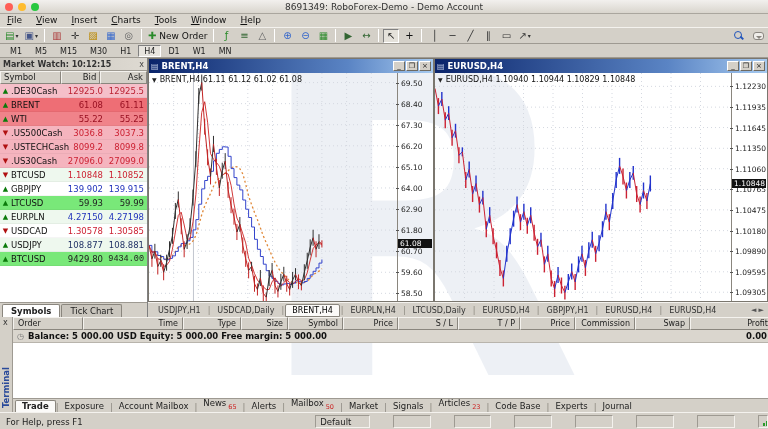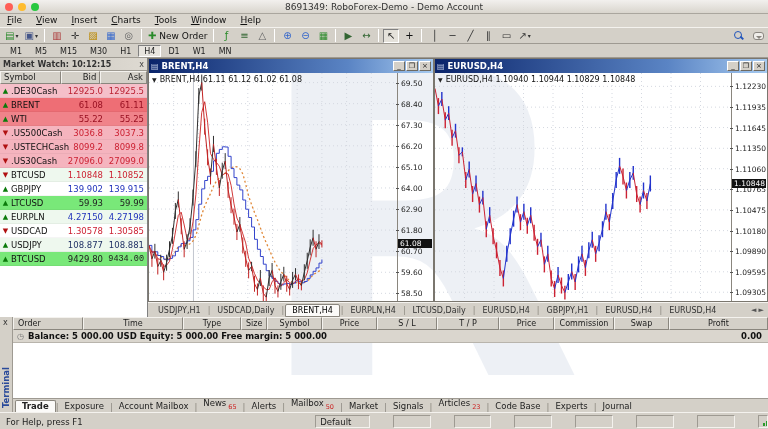--- a/index.html
+++ b/index.html
@@ -105,21 +105,21 @@
 
   
   .terminal { position:absolute; left:0; top:317px; width:768px; height:95px; z-index:2; display:flex; }
   .t-side { width:13px; background:#d4d0c8; border-right:1px solid #9e9a92; position:relative; flex:none; }
   .t-side .t-close { position:absolute; top:1px; left:3px; font-size:8px; color:#333; }
   .t-vlabel { position:absolute; bottom:4px; left:1px; writing-mode:vertical-rl; transform:rotate(180deg);
     font-size:8.5px; color:#2a4a9a; font-weight:bold; }
   .t-main { flex:1; display:flex; flex-direction:column; background:transparent; }
   .t-header { height:13px; display:flex; background:#d4d0c8; font-size:8px; color:#222; flex:none; }
   .t-header div { border:1px solid; border-color:#f4f2ee #8a867e #8a867e #f4f2ee; padding:0 4px;
-    line-height:11px; text-align:center; white-space:nowrap; overflow:hidden; }
+    line-height:11px; text-align:right; white-space:nowrap; overflow:hidden; }
   .t-header div:first-child { text-align:left; }
   .t-balance { height:13px; background:#dad6ce; border-bottom:1px solid #b8b4ac; display:flex;
     align-items:center; font-size:8.5px; font-weight:bold; color:#111; padding:0 4px; flex:none; }
   .t-balance .clock { font-weight:normal; color:#777; margin-right:4px; font-size:8px; }
   .t-balance .profit { margin-left:auto; padding-right:2px; }
   .t-body { flex:1; background:transparent; }
   .t-tabs { height:14px; background:#d4d0c8; border-top:1px solid #9e9a92; display:flex; align-items:flex-end;
     font-size:8.5px; color:#222; flex:none; padding-left:2px; }
   .t-tab { padding:0 6px 1px 6px; white-space:nowrap; }
   .t-tab.active { background:#fbfaf8; border:1px solid #8a867e; border-bottom:none; border-radius:2px 2px 0 0;
@@ -347,20 +347,24 @@
           <span class="sym">USDJPY</span>
           <span class="bid" style="color: rgb(34, 51, 102);">108.877</span>
           <span class="ask" style="color: rgb(34, 51, 102);">108.881</span>
         </div>
         <div class="mw-row" style="background: rgb(121, 232, 121);">
           <span class="arr" style="color: rgb(10, 122, 10);">▲</span>
           <span class="sym">BTCUSD</span>
           <span class="bid" style="color: rgb(34, 34, 34);">9429.80</span>
           <span class="ask" style="color: rgb(34, 34, 34); font-family: Liberation Mono, monospace;">9434.00</span>
         </div>
+      </div>
+    <div class="mw-tabs">
+        <span class="mw-tab active">Symbols</span>
+        <span class="mw-tab">Tick Chart</span>
       </div>
   </div>
 
   <div class="chart-window" style="left:148px;width:286px;">
     <div class="ct-bar">
       <span class="ct-icon">▤</span>
       <span class="ct-title">BRENT,H4</span>
       <span class="ct-btn">_</span>
       <span class="ct-btn">❒</span>
       <span class="ct-btn">×</span>
@@ -733,21 +737,21 @@
   <div class="terminal">
     <div class="t-side">
       <span class="t-close">x</span>
       <span class="t-vlabel">Terminal</span>
     </div>
     <div class="t-main">
       <div class="t-header">
           <div style="width: 70px;">Order</div>
           <div style="width: 100px;">Time</div>
           <div style="width: 58px;">Type</div>
-          <div style="width: 26px;">Size</div>
+          <div style="width: 47px;">Size</div>
           <div style="width: 55px;">Symbol</div>
           <div style="width: 55px;">Price</div>
           <div style="width: 60px;">S / L</div>
           <div style="width: 62px;">T / P</div>
           <div style="width: 55px;">Price</div>
           <div style="width: 60px;">Commission</div>
           <div style="width: 55px;">Swap</div>
           <div style="width: 83px; flex: 1 1 0%;">Profit</div>
         </div>
       <div class="t-balance">

